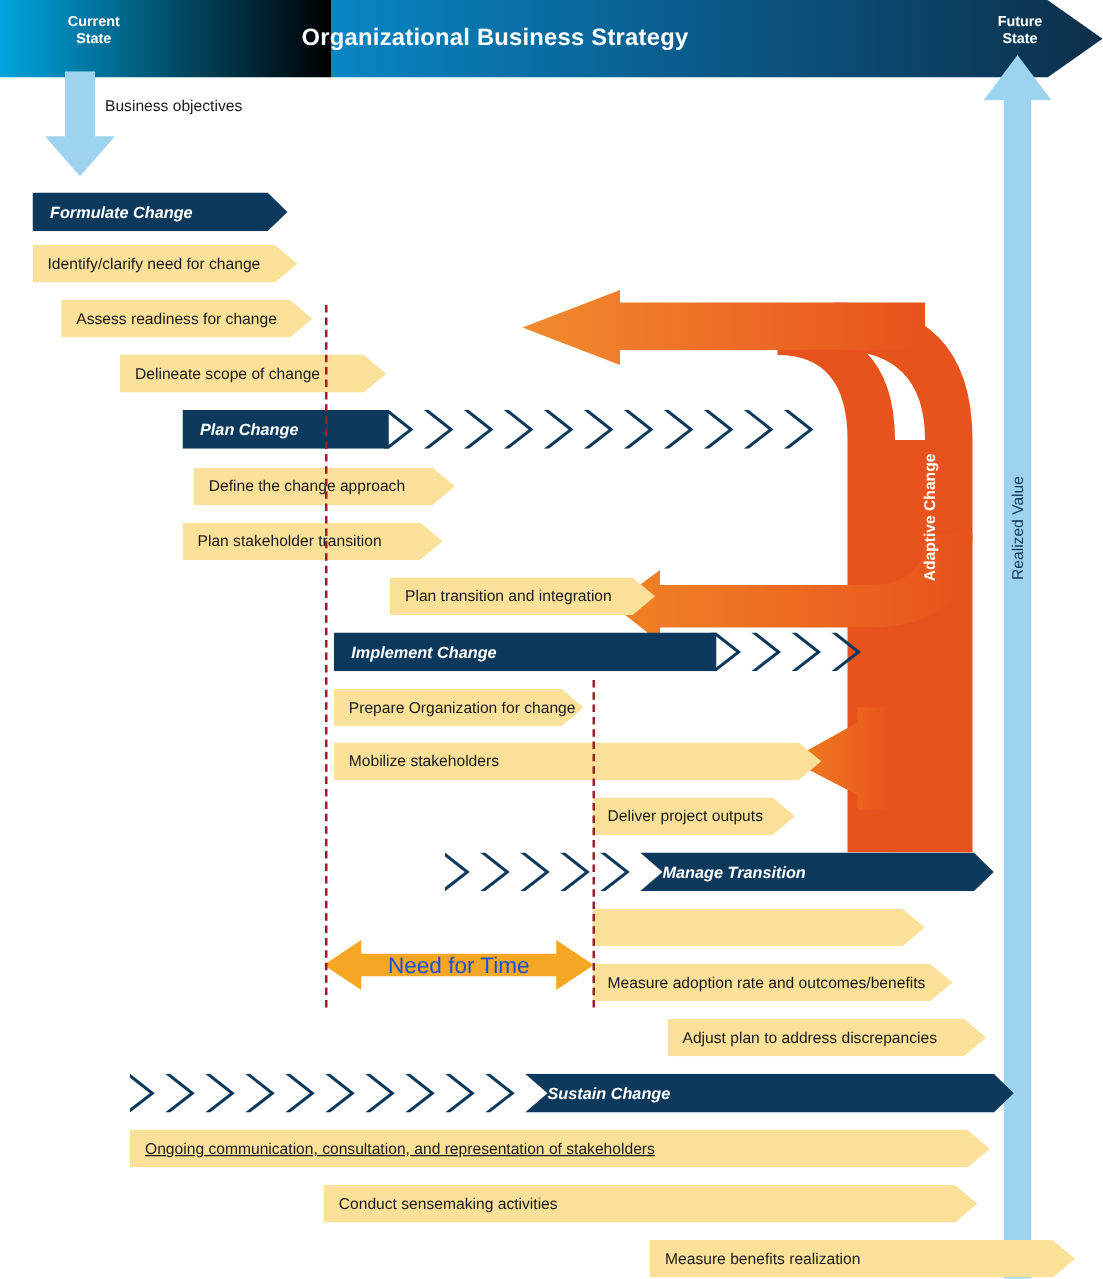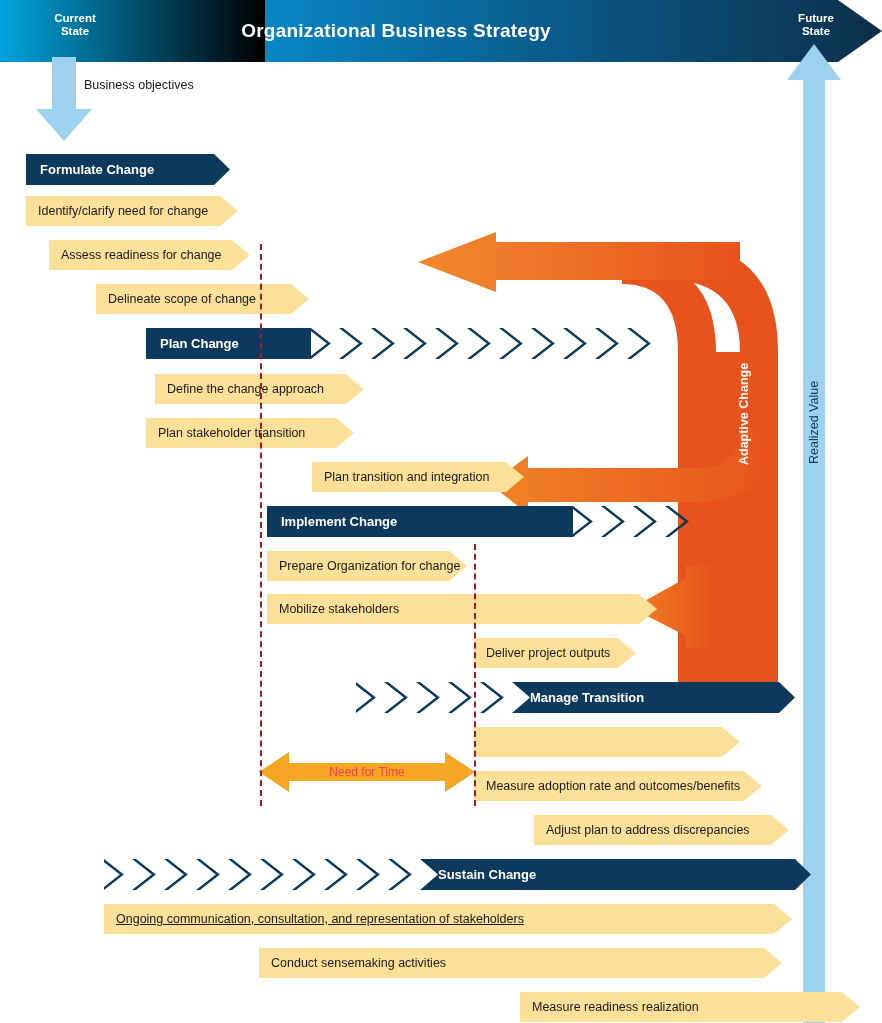--- a/index.html
+++ b/index.html
@@ -25,39 +25,39 @@
   .rv-arrow{position:absolute;left:787px;top:44px;width:54px;height:980px;z-index:1;}
   .rv-label{position:absolute;left:787px;top:430px;width:54px;z-index:2;
     text-align:center;color:#10375c;font-size:12.5px;font-weight:normal;
     transform:rotate(-90deg);transform-origin:center center;white-space:nowrap;}
 
   
   .row{position:absolute;height:30px;z-index:6;}
   .row svg{position:absolute;left:0;top:0;}
   .row .lbl{position:absolute;top:0;height:30px;display:flex;align-items:center;
     font-size:12.5px;color:#1a1a1a;white-space:nowrap;z-index:2;}
-  .phase{position:absolute;height:31px;z-index:7;}
+  .phase{position:absolute;height:31px;z-index:7;font-style:italic;}
   .phase svg{position:absolute;left:0;top:0;}
   .phase .lbl{position:absolute;top:0;height:31px;display:flex;align-items:center;
     font-size:13px;font-weight:bold;color:#ffffff;white-space:nowrap;z-index:2;}
 
   
   .adaptive{position:absolute;left:410px;top:232px;width:380px;height:450px;z-index:5;}
   .adaptive-label{position:absolute;left:716px;top:430px;width:56px;z-index:6;
     text-align:center;color:#ffffff;font-size:12.5px;font-weight:bold;
     transform:rotate(-90deg);transform-origin:center center;white-space:nowrap;}
 
   
   .dash{position:absolute;z-index:8;border-left:2.5px dashed #9e1b28;}
 
   
   .nft{position:absolute;left:259px;top:750px;width:216px;height:44px;z-index:6;}
   .nft .lbl{position:absolute;left:0;top:0;width:216px;height:44px;
     display:flex;align-items:center;justify-content:center;
-    font-size:12px;color:#ef4444;z-index:2;}
+    font-size:18px;color:#1d4ed8;z-index:2;}
 </style>
 </head>
 <body>
 
 <div id="canvas">
 
   <div class="hdr-wrap">
     <svg width="882" height="62" viewBox="0 0 882 62">
       <defs>
         <linearGradient id="hdrGrad" x1="0" y1="0" x2="1" y2="0">
@@ -306,21 +306,21 @@
       <div class="row" style="left: 259px; top: 948px; width: 523px;">
         <svg width="523" height="30" viewBox="0 0 523 30">
        <polygon points="0,0 505,0 523,15 505,30 0,30" fill="#FBE09A"></polygon>
      </svg>
         <div class="lbl" style="left: 12px; text-align: center;">Conduct sensemaking activities</div>
       </div>
       <div class="row" style="left: 520px; top: 992px; width: 340px;">
         <svg width="340" height="30" viewBox="0 0 340 30">
        <polygon points="0,0 322,0 340,15 322,30 0,30" fill="#FBE09A"></polygon>
      </svg>
-        <div class="lbl" style="left: 12px;">Measure readiness realization</div>
+        <div class="lbl" style="left: 12px;">Measure benefits realization</div>
       </div>
     </div>
 
   <div id="dash-layer">
       <div class="dash" style="left: 260px; top: 244px; height: 562px;"></div>
       <div class="dash" style="left: 474px; top: 544px; height: 262px;"></div>
     </div>
 
   <div class="nft">
     <svg width="216" height="44" viewBox="0 0 216 44">

